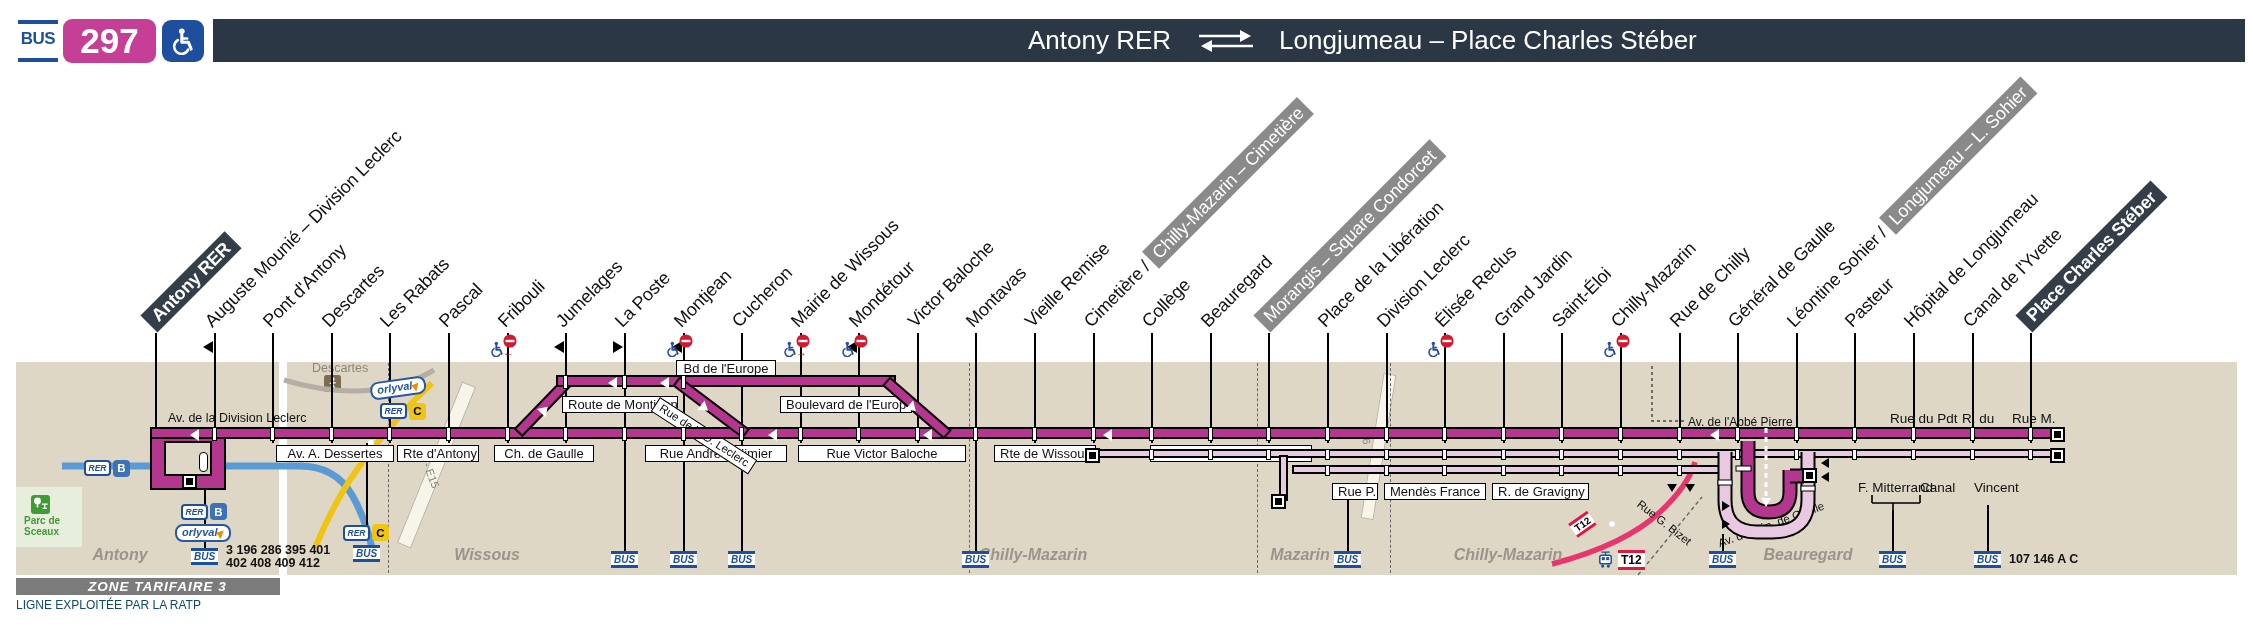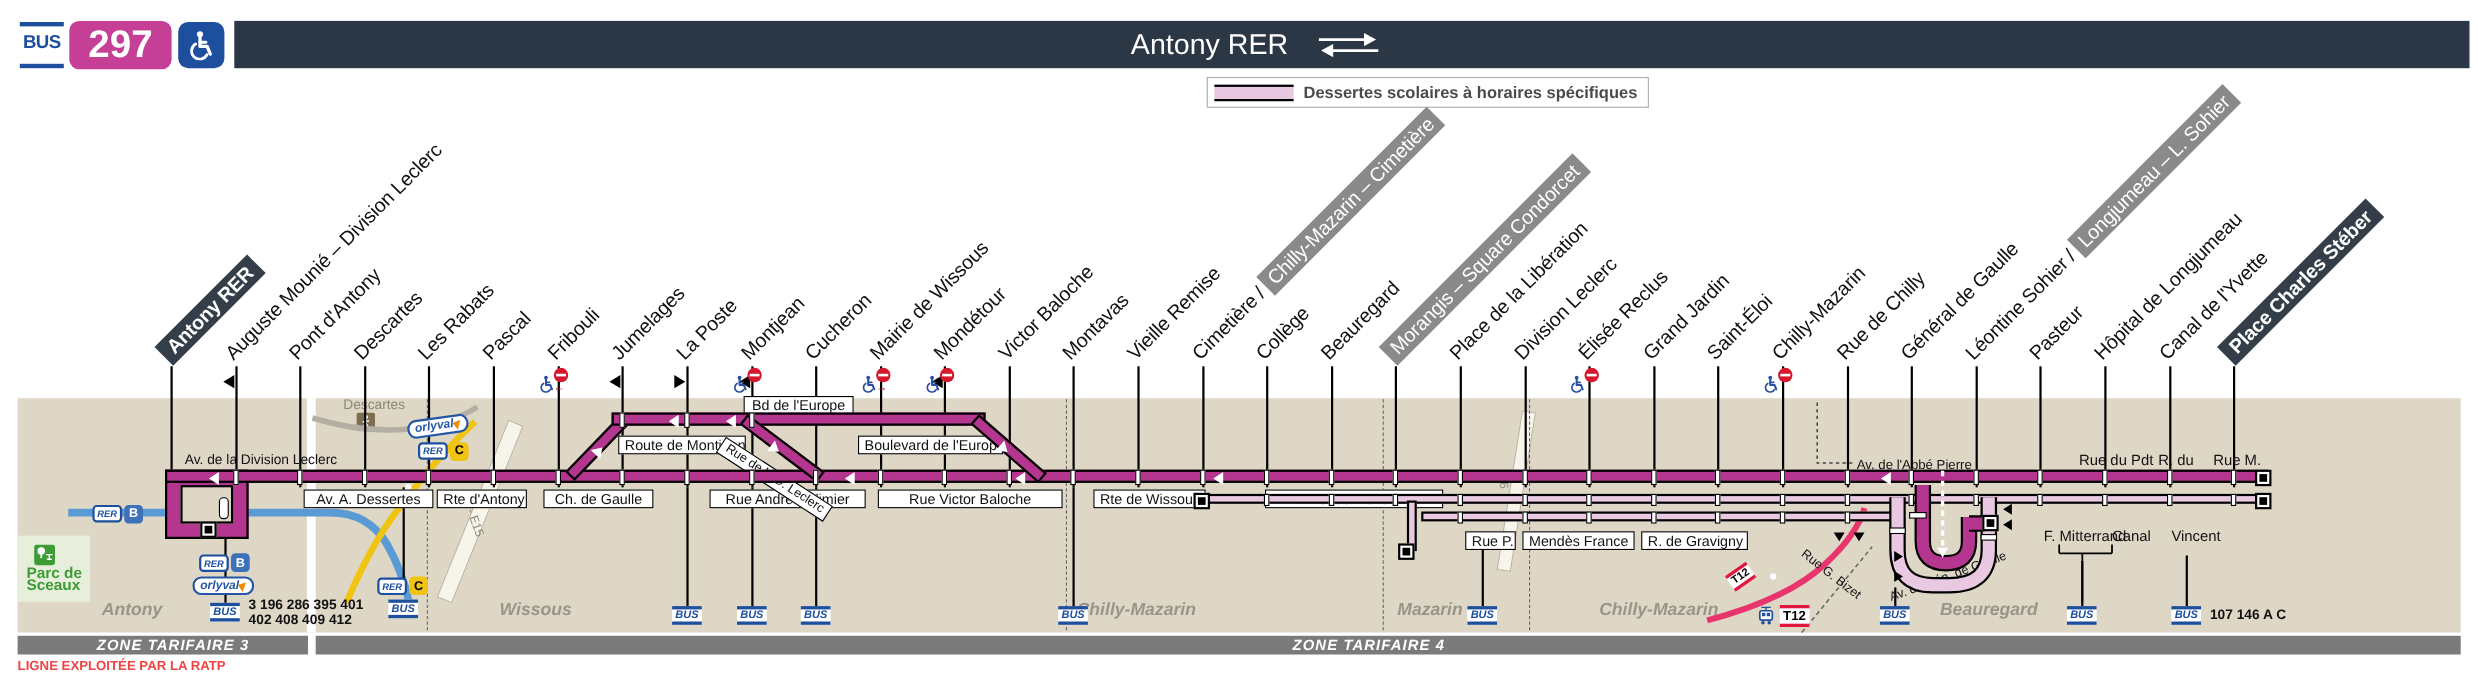--- a/index.html
+++ b/index.html
@@ -39,21 +39,21 @@
   .street{position:absolute;z-index:15;font-size:13px;white-space:nowrap;color:#111;line-height:15px}
   .street.boxed{background:#fff;border:1.5px solid #000;padding:0 5px;z-index:16}
   .street.graylbl{color:#8d877a;z-index:7}
   .area{position:absolute;z-index:18;color:#9b948b;font-style:italic;font-weight:bold;font-size:16px;transform:translateX(-50%);white-space:nowrap}
   .dashv{position:absolute;width:0;border-left:1.5px dashed #666;z-index:8}
   .wtri,.btri{position:absolute;width:0;height:0}
   .wtri{z-index:32}.btri{z-index:46}
   
   .zone{position:absolute;top:578px;height:17px;background:#7b7b7b;z-index:5;color:#fff;font-weight:bold;font-style:italic;font-size:13.5px;letter-spacing:1px}
   .zone .zl{position:absolute;top:1px}
-  .footL{position:absolute;left:16px;top:598px;font-size:12px;font-weight:bold;color:#ef4444;z-index:5}
+  .footL{position:absolute;left:16px;top:598px;font-size:12px;font-weight:normal;color:#0c4a6e;z-index:5}
   .footR{position:absolute;left:16px;right:16px;top:599px;text-align:right;font-size:13px;color:#222;z-index:5}
   svg.layer{position:absolute;left:0;top:0;z-index:10}
   svg.layer.over{z-index:25}
 </style>
 </head>
 <body>
 
 <div class="page" id="map">
 
   <div class="bus-logo">
@@ -74,39 +74,36 @@
   </div>
   <div class="hdr-bar">
     <div class="hdr-title">
       <span>Antony RER</span>
       <svg width="68" height="26" viewBox="0 0 68 26">
         <path d="M8 8 H52" stroke="#fff" stroke-width="2.6" fill="none"></path>
         <path d="M62 8 l-11 -6 v12 z" fill="#fff" transform="translate(-2,0)"></path>
         <path d="M18 18 H62" stroke="#fff" stroke-width="2.6" fill="none"></path>
         <path d="M8 18 l11 -6 v12 z" fill="#fff" transform="translate(2,0)"></path>
       </svg>
-    </div>
-  </div>
-
-  <div class="legend">
-    <span class="sw"></span>
-    <span class="lt">Dessertes scolaires à horaires spécifiques</span>
-  </div>
+      <span>Longjumeau – Place Charles Stéber</span>
+    </div>
+  </div>
+
 
   <div class="band"></div>
   <div class="greenpatch"></div>
   <div class="abs" style="left:31px;top:495px;z-index:7">
     <svg width="19" height="19">
         <rect width="19" height="19" rx="3" fill="#3f9c35"></rect>
       <circle cx="6.5" cy="6" r="3.4" fill="#fff"></circle>
         <rect x="5.7" y="7" width="1.6" height="5.4" fill="#fff"></rect>
       <path d="M10.8 9.2 h6 M13.8 9.2 v4.4 M11.6 13.4 h4.4" stroke="#fff" stroke-width="1.3" fill="none"></path>
       </svg>
   </div>
-  <div class="abs" id="parklabel" style="left:24px;top:515px;z-index:7;color:#3f9c35;font-weight:bold;font-size:14px;line-height:11px;white-space:pre-line">Parc de
+  <div class="abs" id="parklabel" style="left:24px;top:515px;z-index:7;color:#3f9c35;font-weight:bold;font-size:10px;line-height:11px;white-space:pre-line">Parc de
 Sceaux</div>
 
   <div class="road" style="left:429px;top:378px;width:15px;height:174px;transform:rotate(22deg)"></div>
   <div class="road" style="left:1372px;top:373px;width:13px;height:147px;transform:rotate(9deg)"></div>
 
   <div class="stripe"></div>
 
   <svg class="layer" width="2253" height="627">
     <path d="M62 466 H300 Q335 466 352 495 Q366 520 372 548" stroke="#5b9bd5" stroke-width="7" fill="none"></path>
     <path d="M284 380 Q330 394 372 390 Q408 386 434 370" stroke="#b4aea3" stroke-width="5" fill="none"></path>
@@ -162,23 +159,20 @@
   <div class="abs" style="left:324px;top:375px;z-index:7">
     <svg width="17" height="17">
         <rect width="17" height="17" rx="2.5" fill="#7d6e52"></rect>
       <circle cx="8.8" cy="4" r="1.8" fill="#fff"></circle>
       <path d="M8.8 6 L8.5 9.5 M8.5 9.5 L6 14 M8.5 9.5 L11 13.5 M6.3 8.4 L11 7.8" stroke="#fff" stroke-width="1.4" fill="none" stroke-linecap="round"></path>
       </svg>
   </div>
 
   <div class="zone" style="left:16px;width:264px">
     <span class="zl" style="left:72px">ZONE TARIFAIRE 3</span>
-  </div>
-  <div class="zone" style="left:287px;width:1950px">
-    <span class="zl" style="left:888px">ZONE TARIFAIRE 4</span>
   </div>
   <div class="footL">LIGNE EXPLOITÉE PAR LA RATP</div>
 
 <div class="stem" style="position: absolute; left: 155px; top: 333px; height: 94px;"></div>
     <div style="position: absolute; left: 154px; top: 333px; width: 0px; height: 0px; z-index: 45;">
       <span style="position: absolute; left: 2px; bottom: 2px; transform-origin: left bottom; transform: rotate(-45deg); white-space: nowrap; font-size: 18px; letter-spacing: -0.2px; line-height: 20px; color: rgb(17, 17, 17);"><span style="background:#333e48;color:#fff;padding:2px 8px;font-weight:bold">Antony RER</span></span>
     </div>
     <div class="stem" style="position: absolute; left: 214px; top: 333px; height: 110px;"></div>
     <div style="position: absolute; left: 213px; top: 333px; width: 0px; height: 0px; z-index: 45;">
       <span style="position: absolute; left: 2px; bottom: 2px; transform-origin: left bottom; transform: rotate(-45deg); white-space: nowrap; font-size: 18px; letter-spacing: -0.2px; line-height: 20px; color: rgb(17, 17, 17);"><span>Auguste Mounié – Division Leclerc</span></span>

